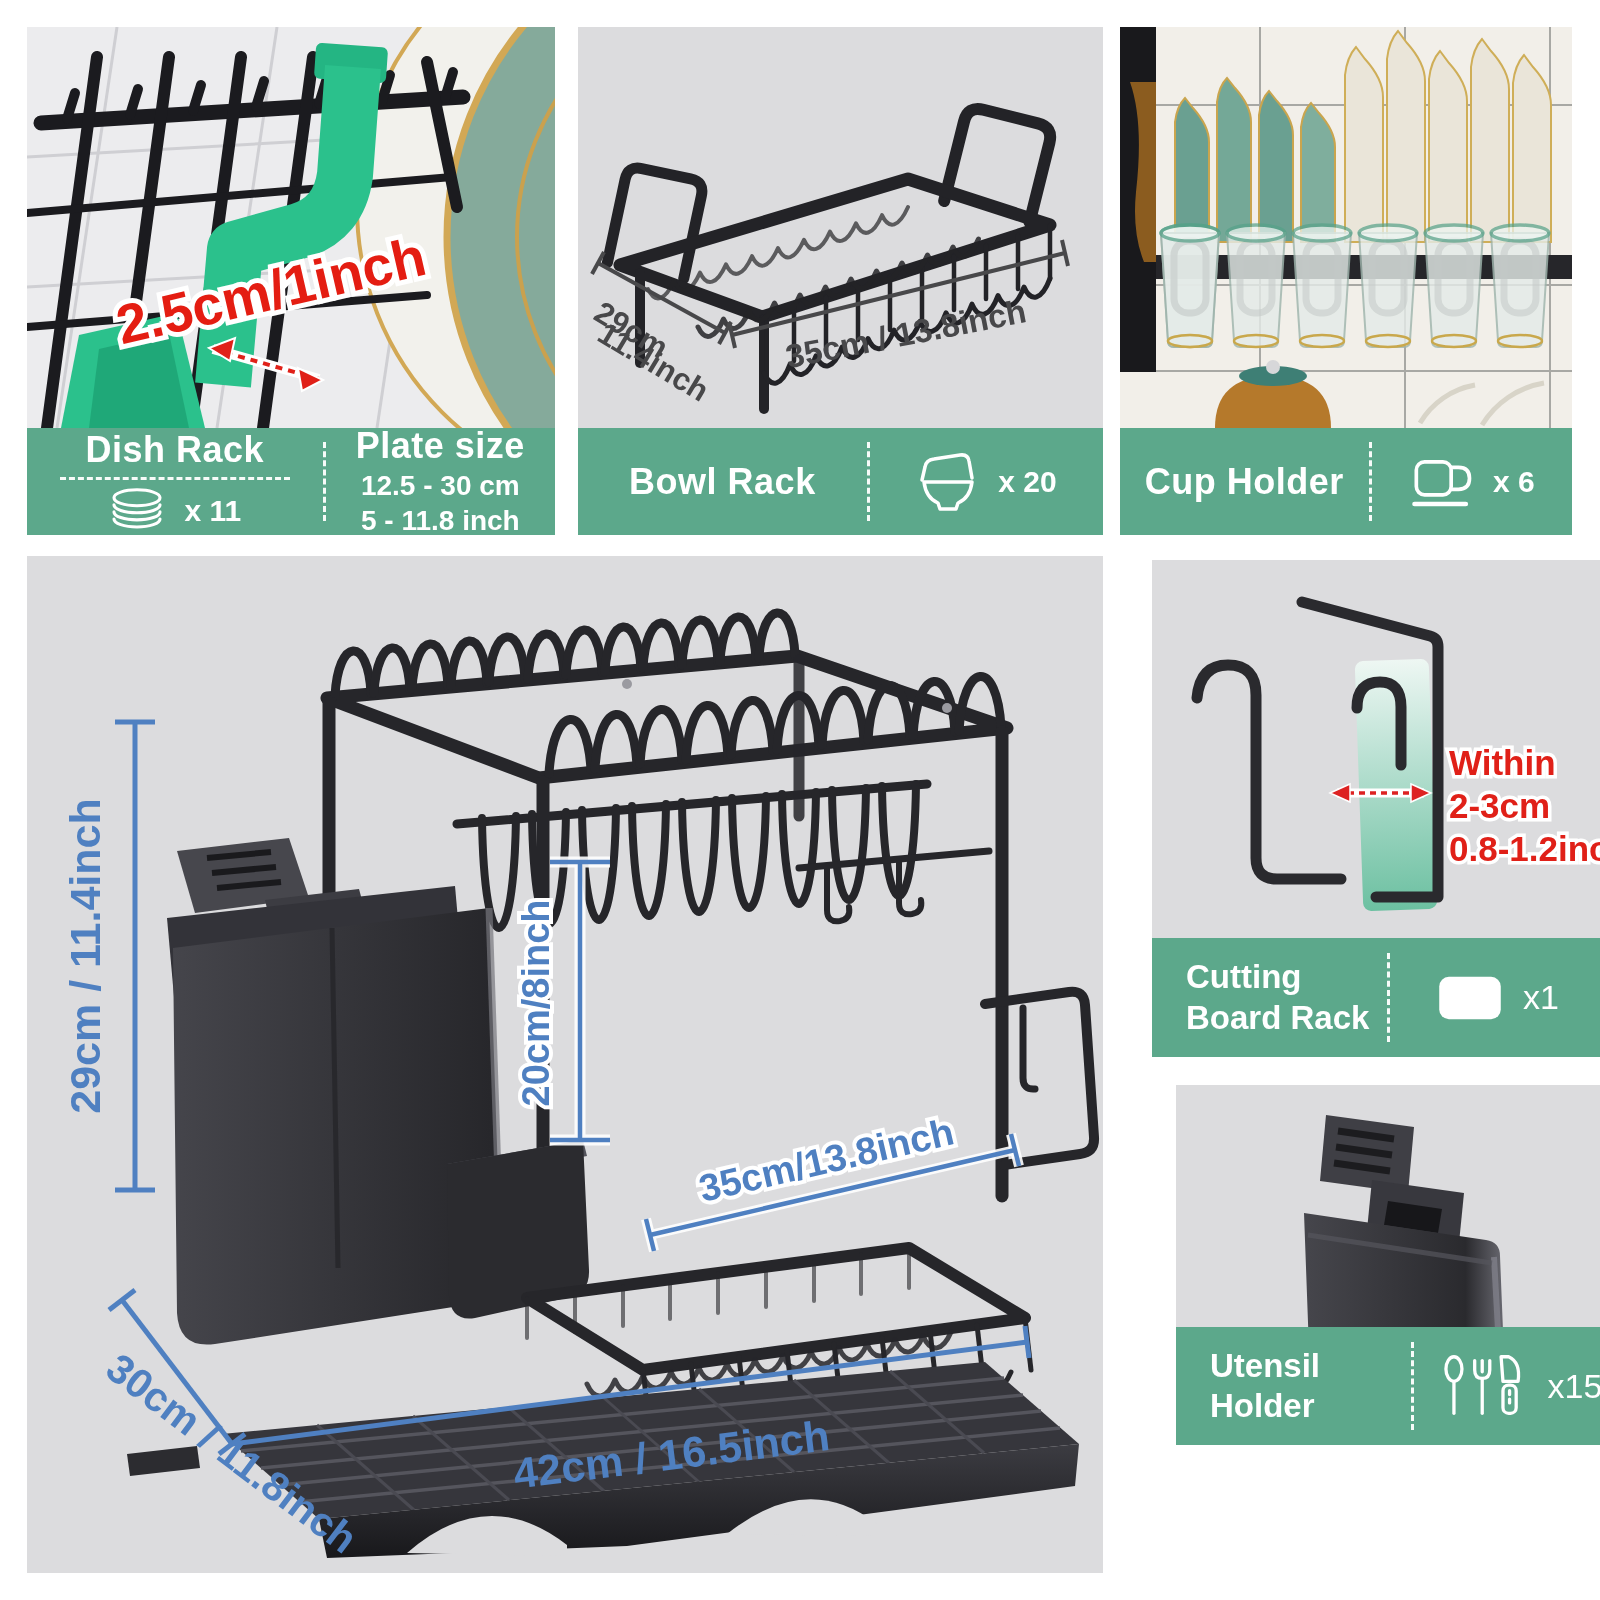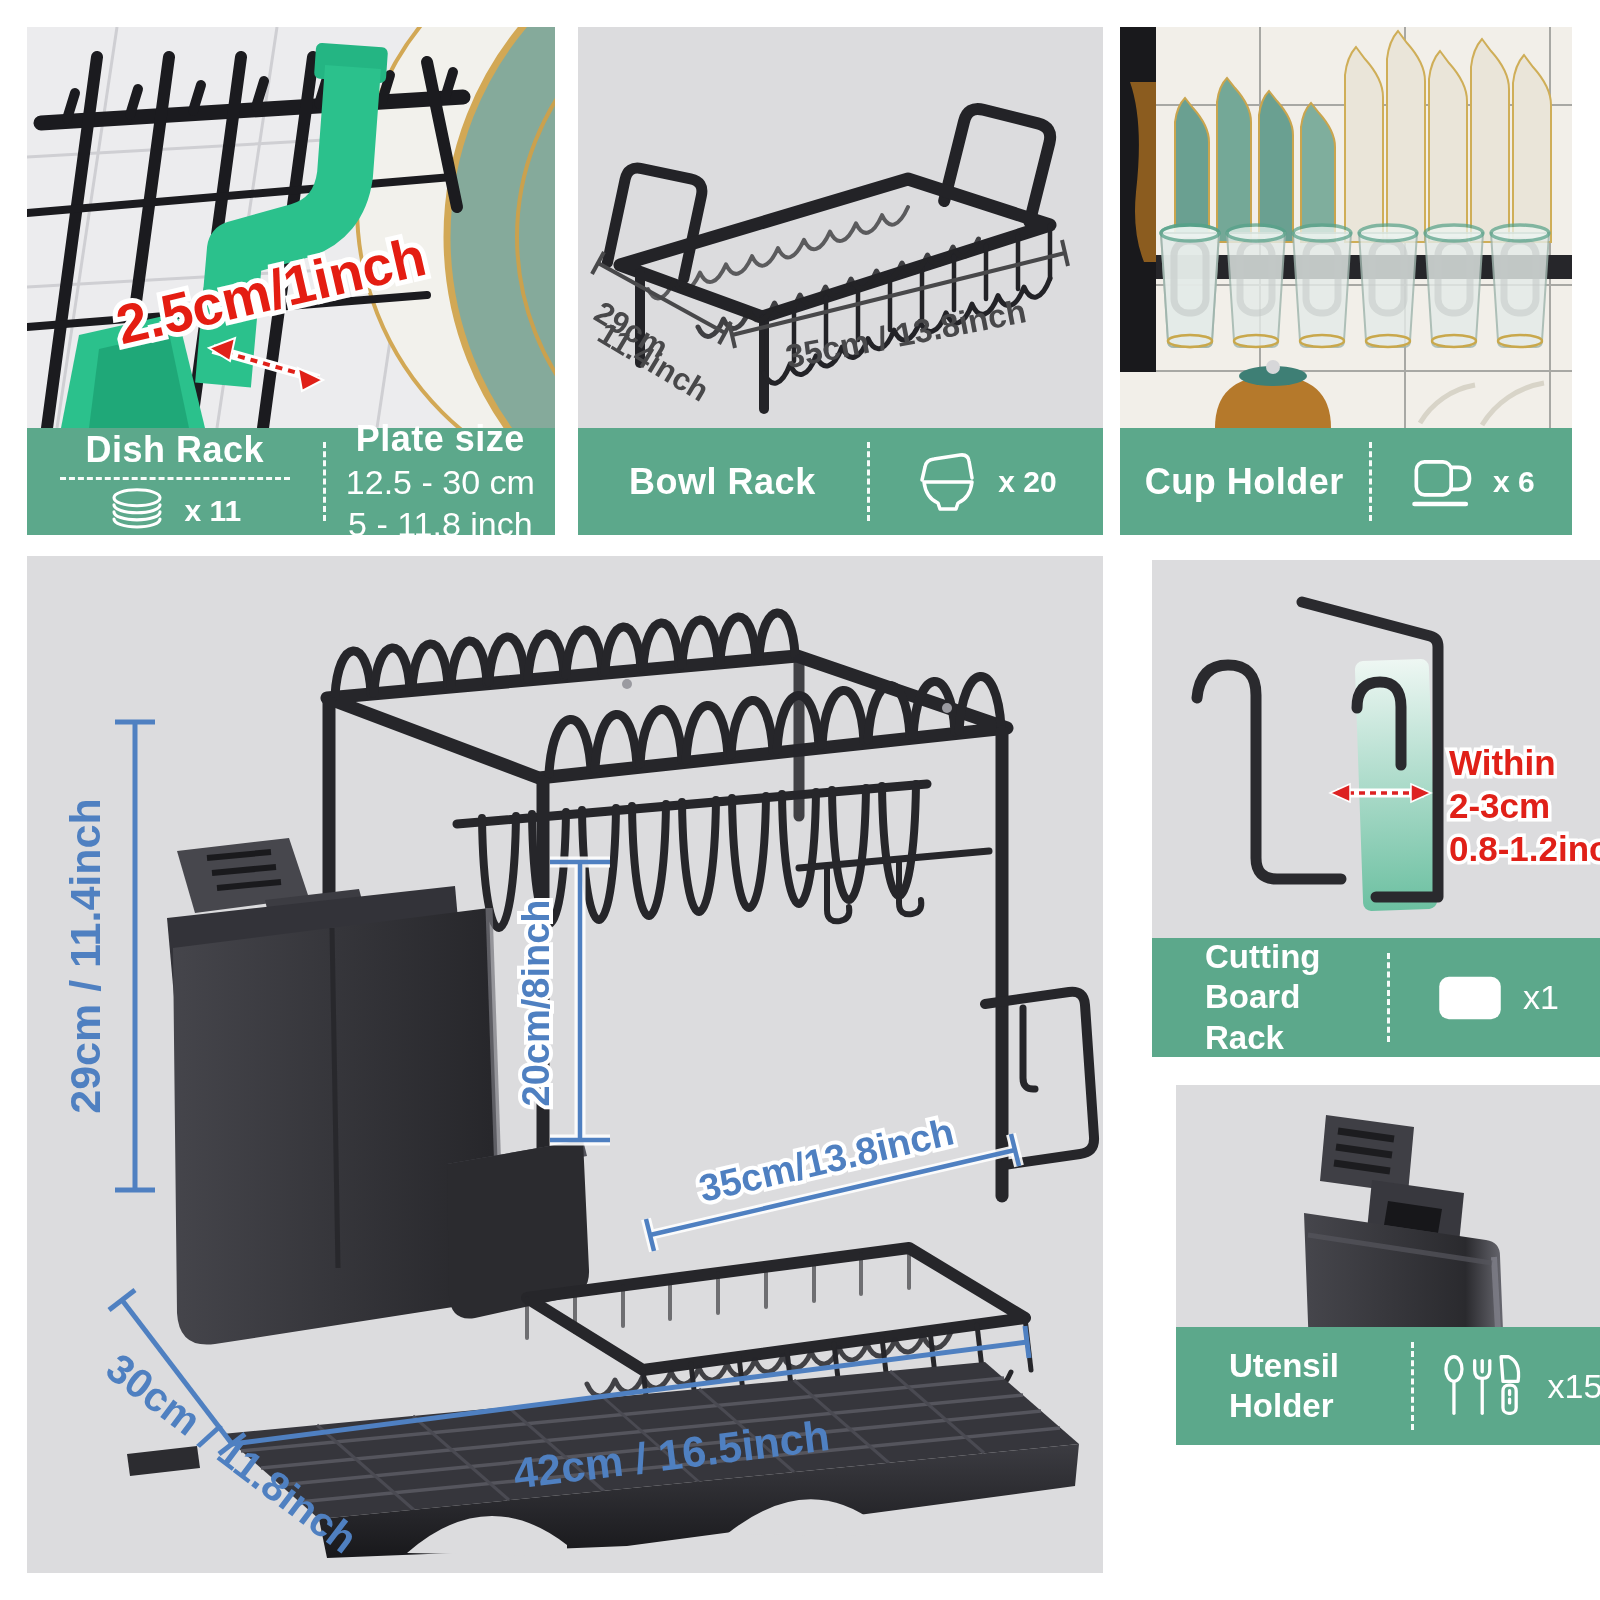--- a/index.html
+++ b/index.html
@@ -9,24 +9,24 @@
   .banner{position:absolute;left:0;right:0;bottom:0;background:#5ca88b;color:#fff;
     display:flex;align-items:center}
   .v-dash{height:74%;border-left:3px dashed rgba(255,255,255,.95);flex:0 0 0}
   .b-title{font-size:36px;font-weight:bold;letter-spacing:.5px}
   .b-title2{font-size:33px;font-weight:bold;line-height:1.22}
   .b-count{font-size:30px;font-weight:bold}
   .b-count-lg{font-size:34px;font-weight:normal}
   .col{display:flex;flex-direction:column;align-items:center;justify-content:center}
   .row{display:flex;align-items:center;justify-content:center;gap:18px}
   .dash-hr{width:230px;border-top:3px dashed rgba(255,255,255,.95);margin:6px 0 8px 0}
-  .sub{font-size:34px;line-height:1.22;font-weight:400}
+  .sub{font-size:28px;line-height:1.22;font-weight:700}
   .half-l{flex:0 0 56%}
   .half-r{flex:1}
-  .pad-title{flex:0 0 52%;padding-left:53px;box-sizing:border-box}
+  .pad-title{flex:0 0 52%;padding-left:34px;box-sizing:border-box}
 </style>
 </head>
 <body>
 
 <div class="panel" style="left:27px;top:27px;width:528px;height:508px">
   <svg class="photo" width="528" height="401" viewBox="0 0 528 401">
     <rect width="528" height="401" fill="#ececee"></rect>
     <g stroke="#cfcfd3" stroke-width="3">
       <path d="M90,0 L30,401"></path>
         <path d="M250,0 L190,401"></path>

